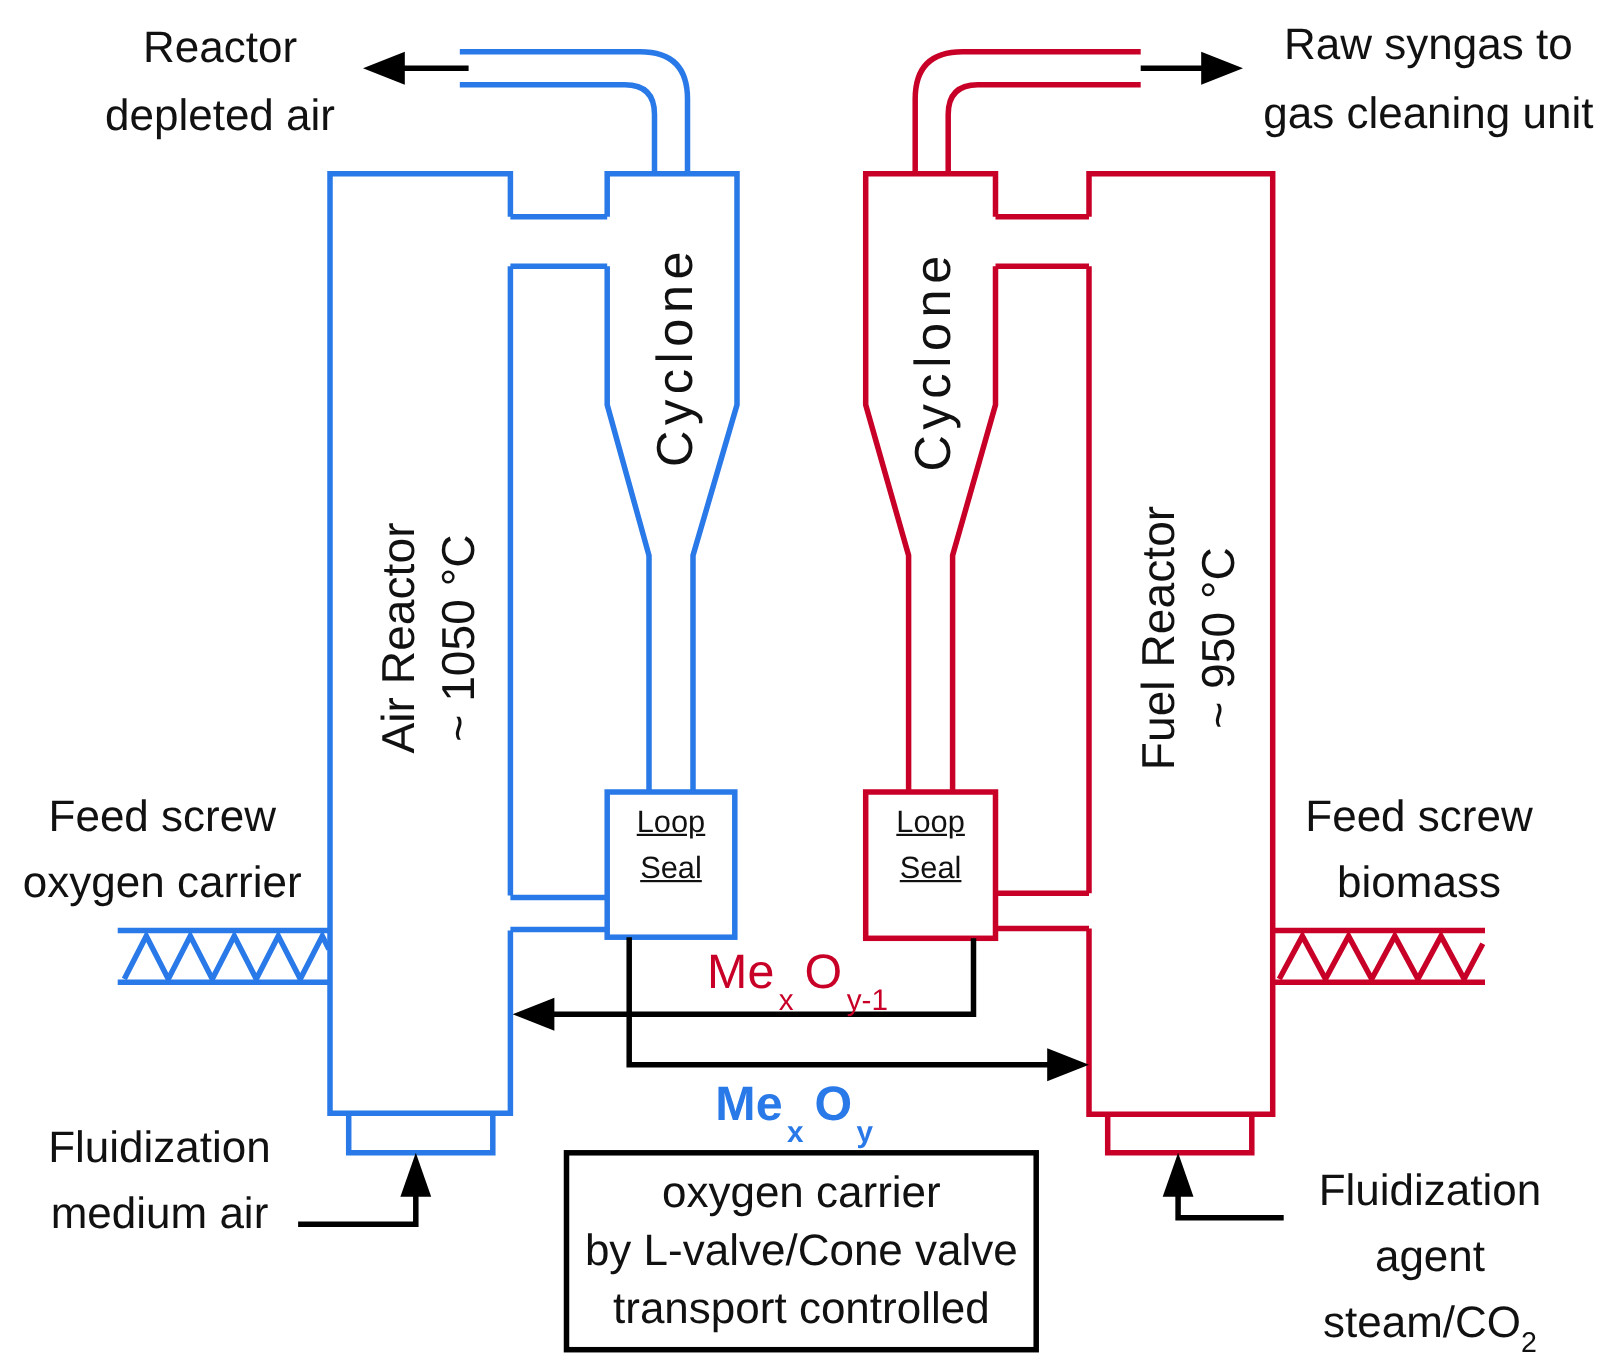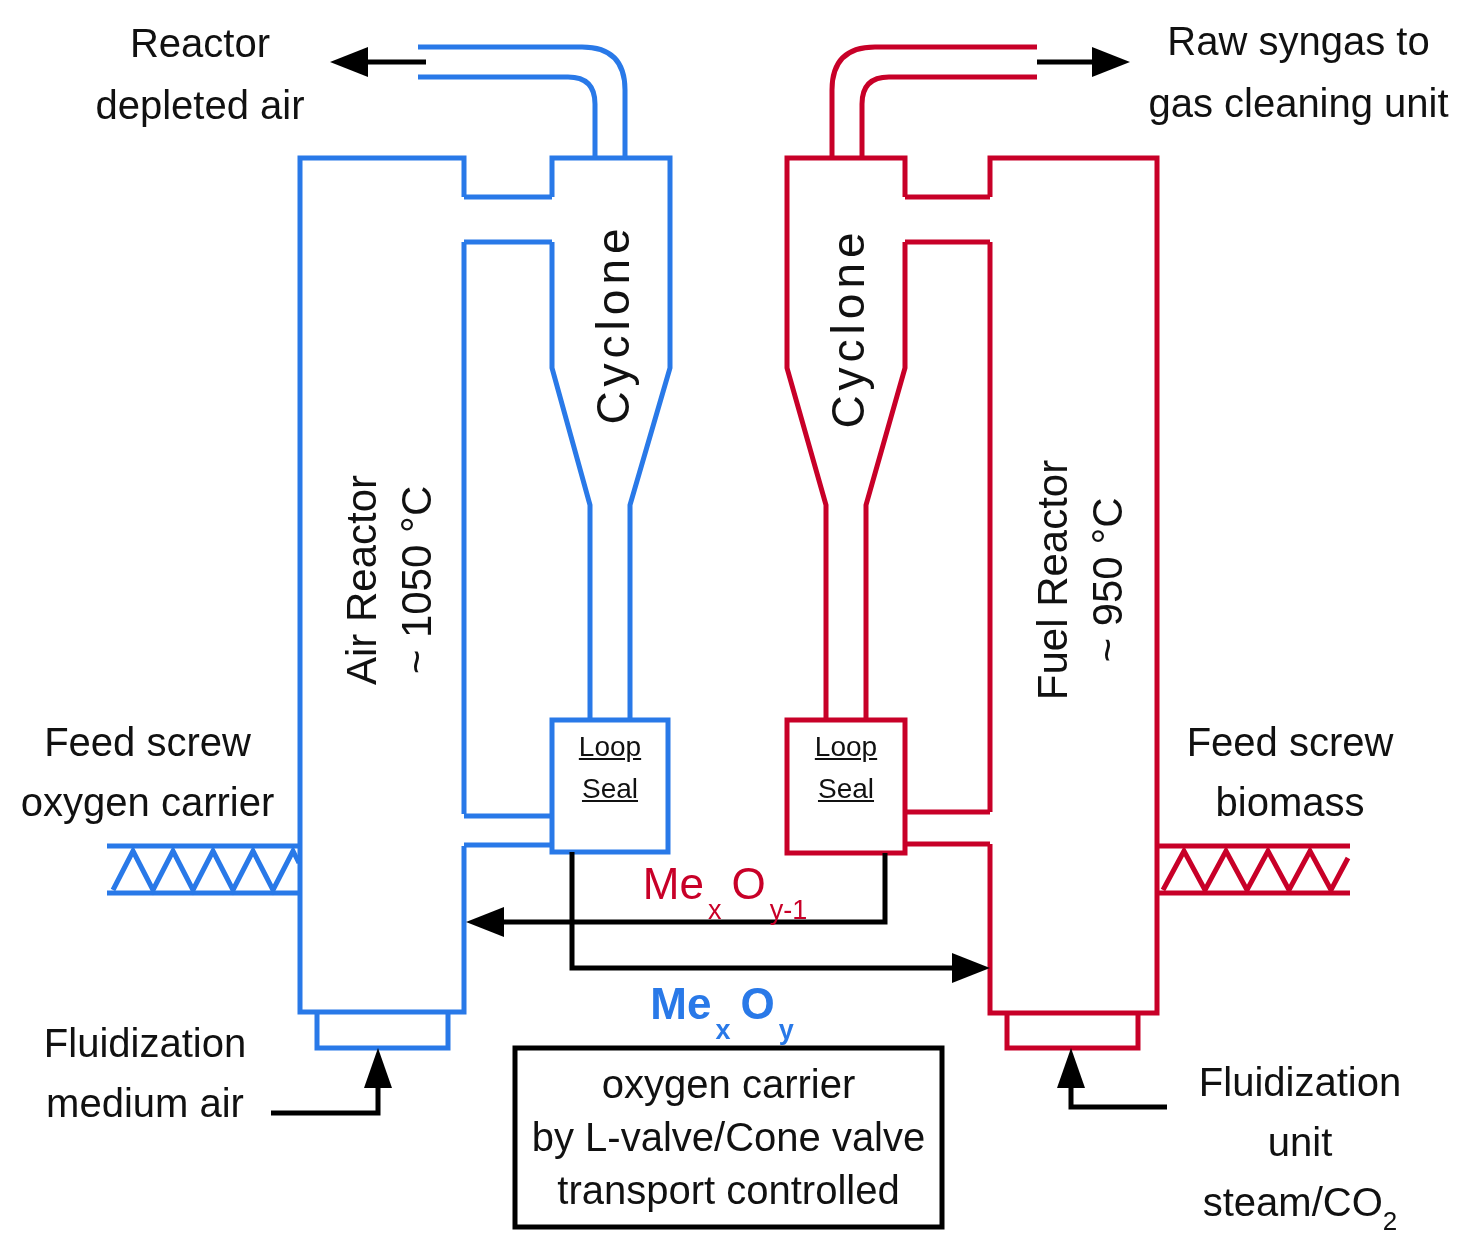--- a/index.html
+++ b/index.html
@@ -128,21 +128,21 @@
     <span>Me</span><span class="sub">x</span><span>O</span><span class="sub">y</span>
   </div>
 
   <div class="lbl" style="left:0px; top:1013px; width:290px;">
     <span class="ln">Fluidization</span>
     <span class="ln">medium air</span>
   </div>
 
   <div class="lbl gas-lbl" style="left:1150px; top:1052px; width:300px;">
     <span class="ln">Fluidization</span>
-    <span class="ln">unit</span>
+    <span class="ln">agent</span>
     <span class="ln"><span>steam/CO</span><span class="sub2">2</span></span>
   </div>
 
   <div class="lbl valvebox-lbl" style="left:518px; top:1051px; width:421px; height:173px;">
     <span class="ln">oxygen carrier</span>
     <span class="ln">by L-valve/Cone valve</span>
     <span class="ln">transport controlled</span>
   </div>
 
 </div>

